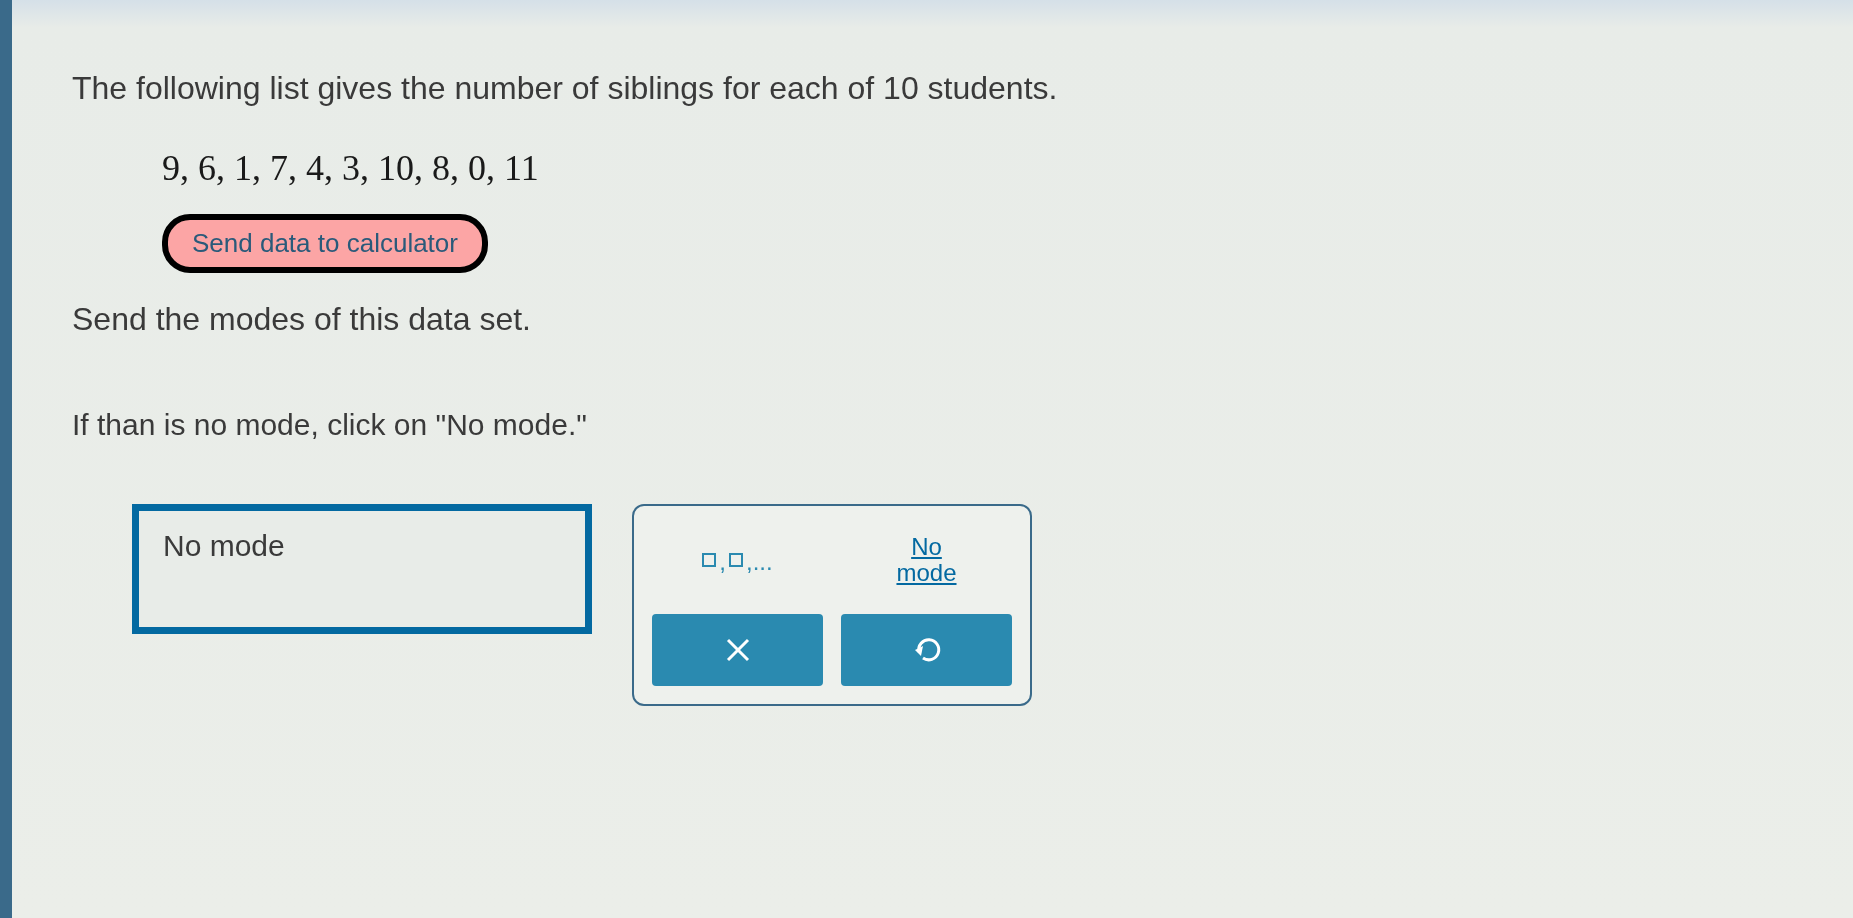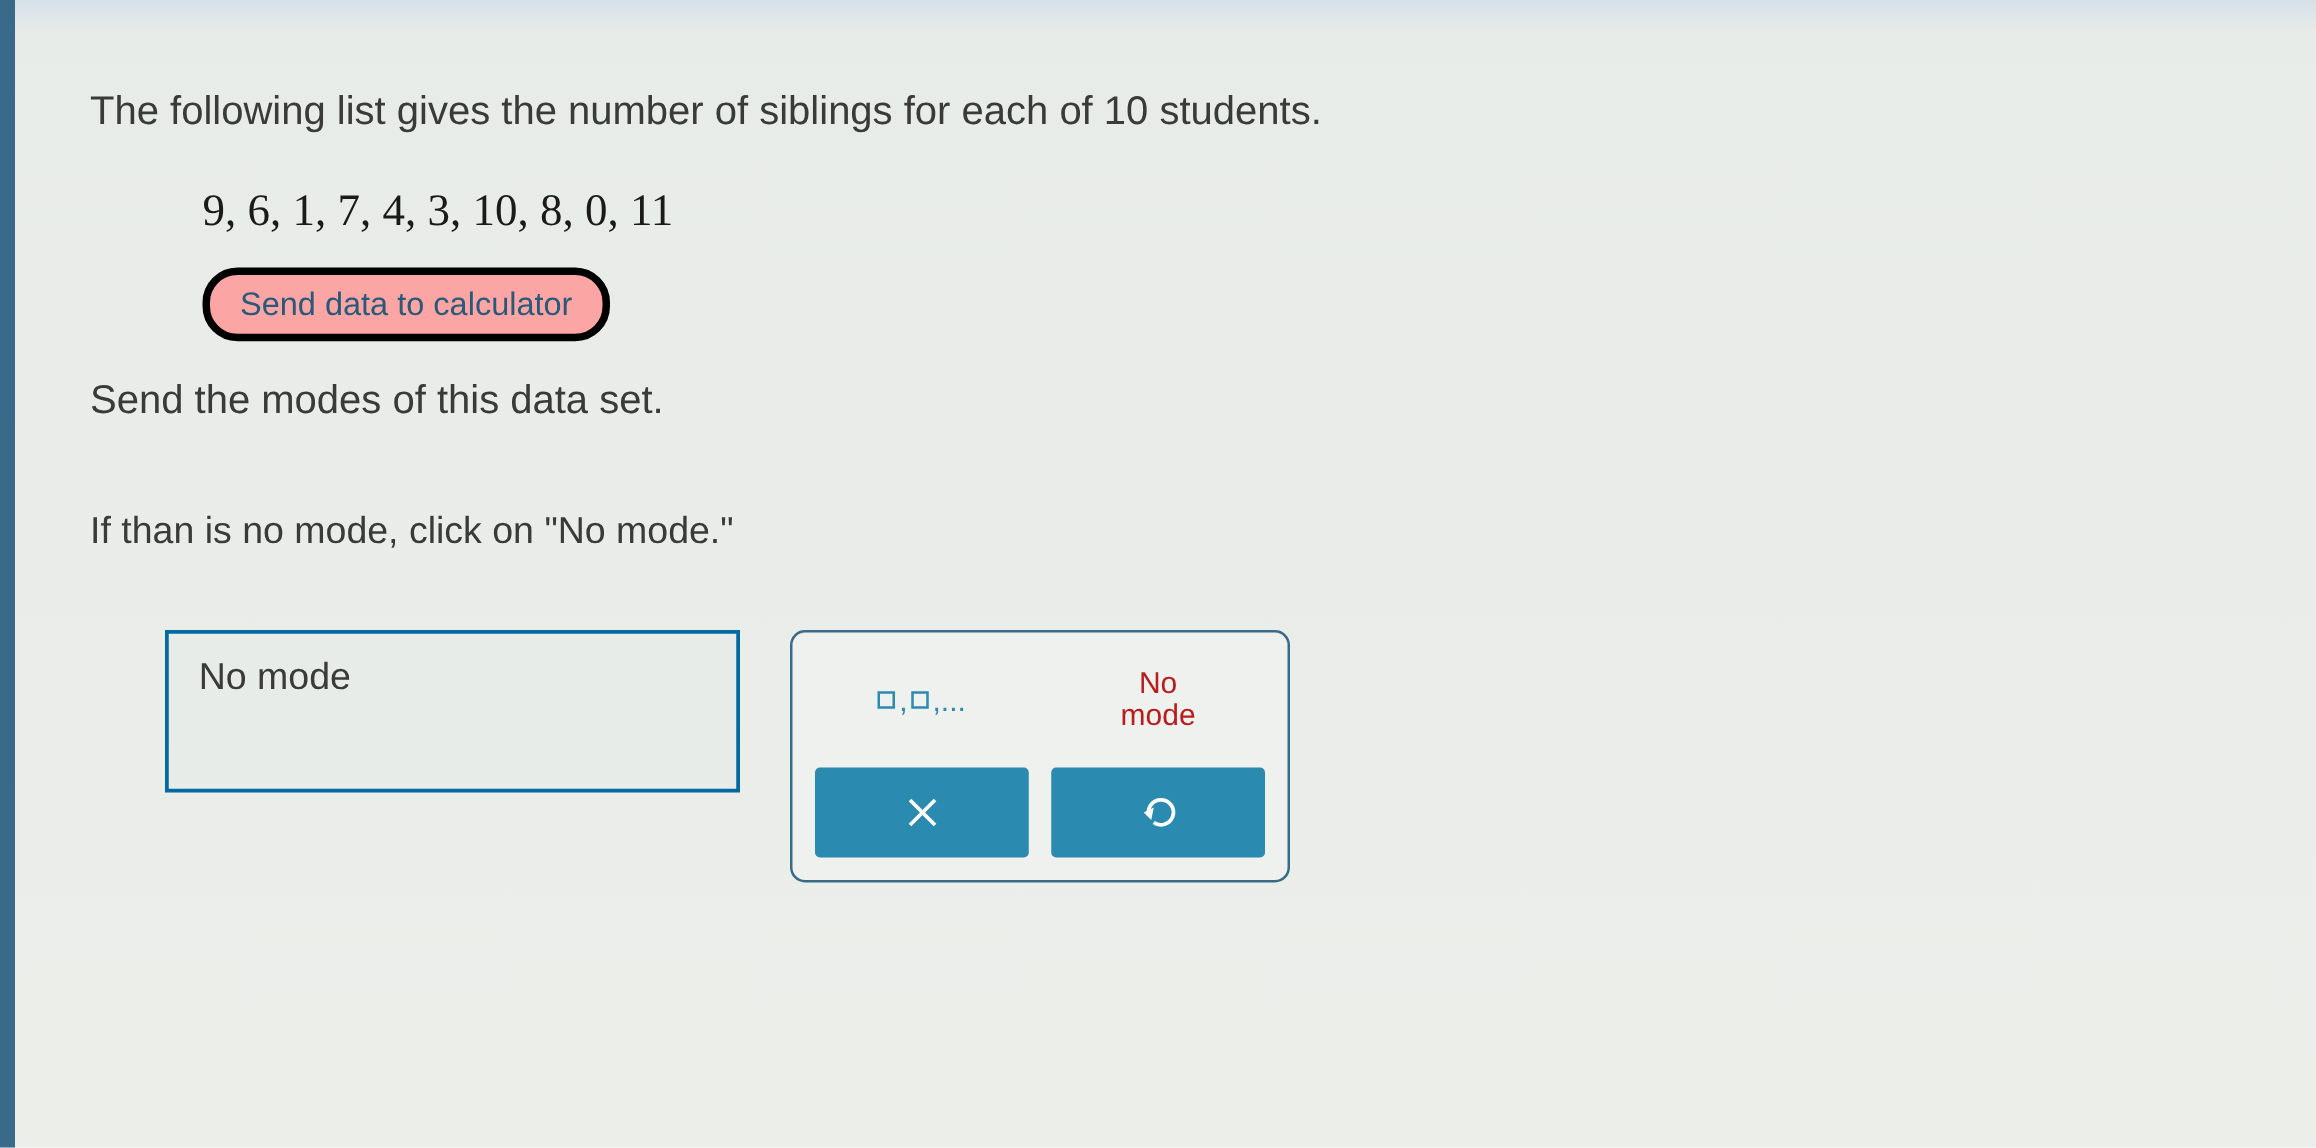--- a/index.html
+++ b/index.html
@@ -56,21 +56,21 @@
     }
     .answer-area {
       display: flex;
       align-items: flex-start;
       gap: 40px;
       margin-left: 60px;
     }
     .answer-input-box {
       width: 460px;
       height: 130px;
-      border: 3px solid #0369a1;
+      border: 7px solid #0369a1;
       background: #e8ece8;
       padding: 18px 24px;
       font-size: 30px;
       color: #3a3a3a;
     }
     .keypad-panel {
       border: 2px solid #3a6a8a;
       border-radius: 12px;
       background: #eef1ed;
       padding: 18px;
@@ -86,24 +86,25 @@
       cursor: pointer;
       border-radius: 4px;
       height: 72px;
     }
     .keypad-btn.light {
       background: #eef1ed;
       color: #2a8ab0;
       font-size: 26px;
     }
     .keypad-btn.light.text-mode {
-      color: #b91c1c;
+      color: #0369a1;
       font-size: 24px;
       line-height: 1.1;
       text-align: center;
+      text-decoration: underline;
     }
     .keypad-btn.dark {
       background: #2a8ab0;
       color: #ffffff;
       font-size: 32px;
       font-weight: bold;
     }
     .list-symbol {
       display: flex;
       align-items: center;

